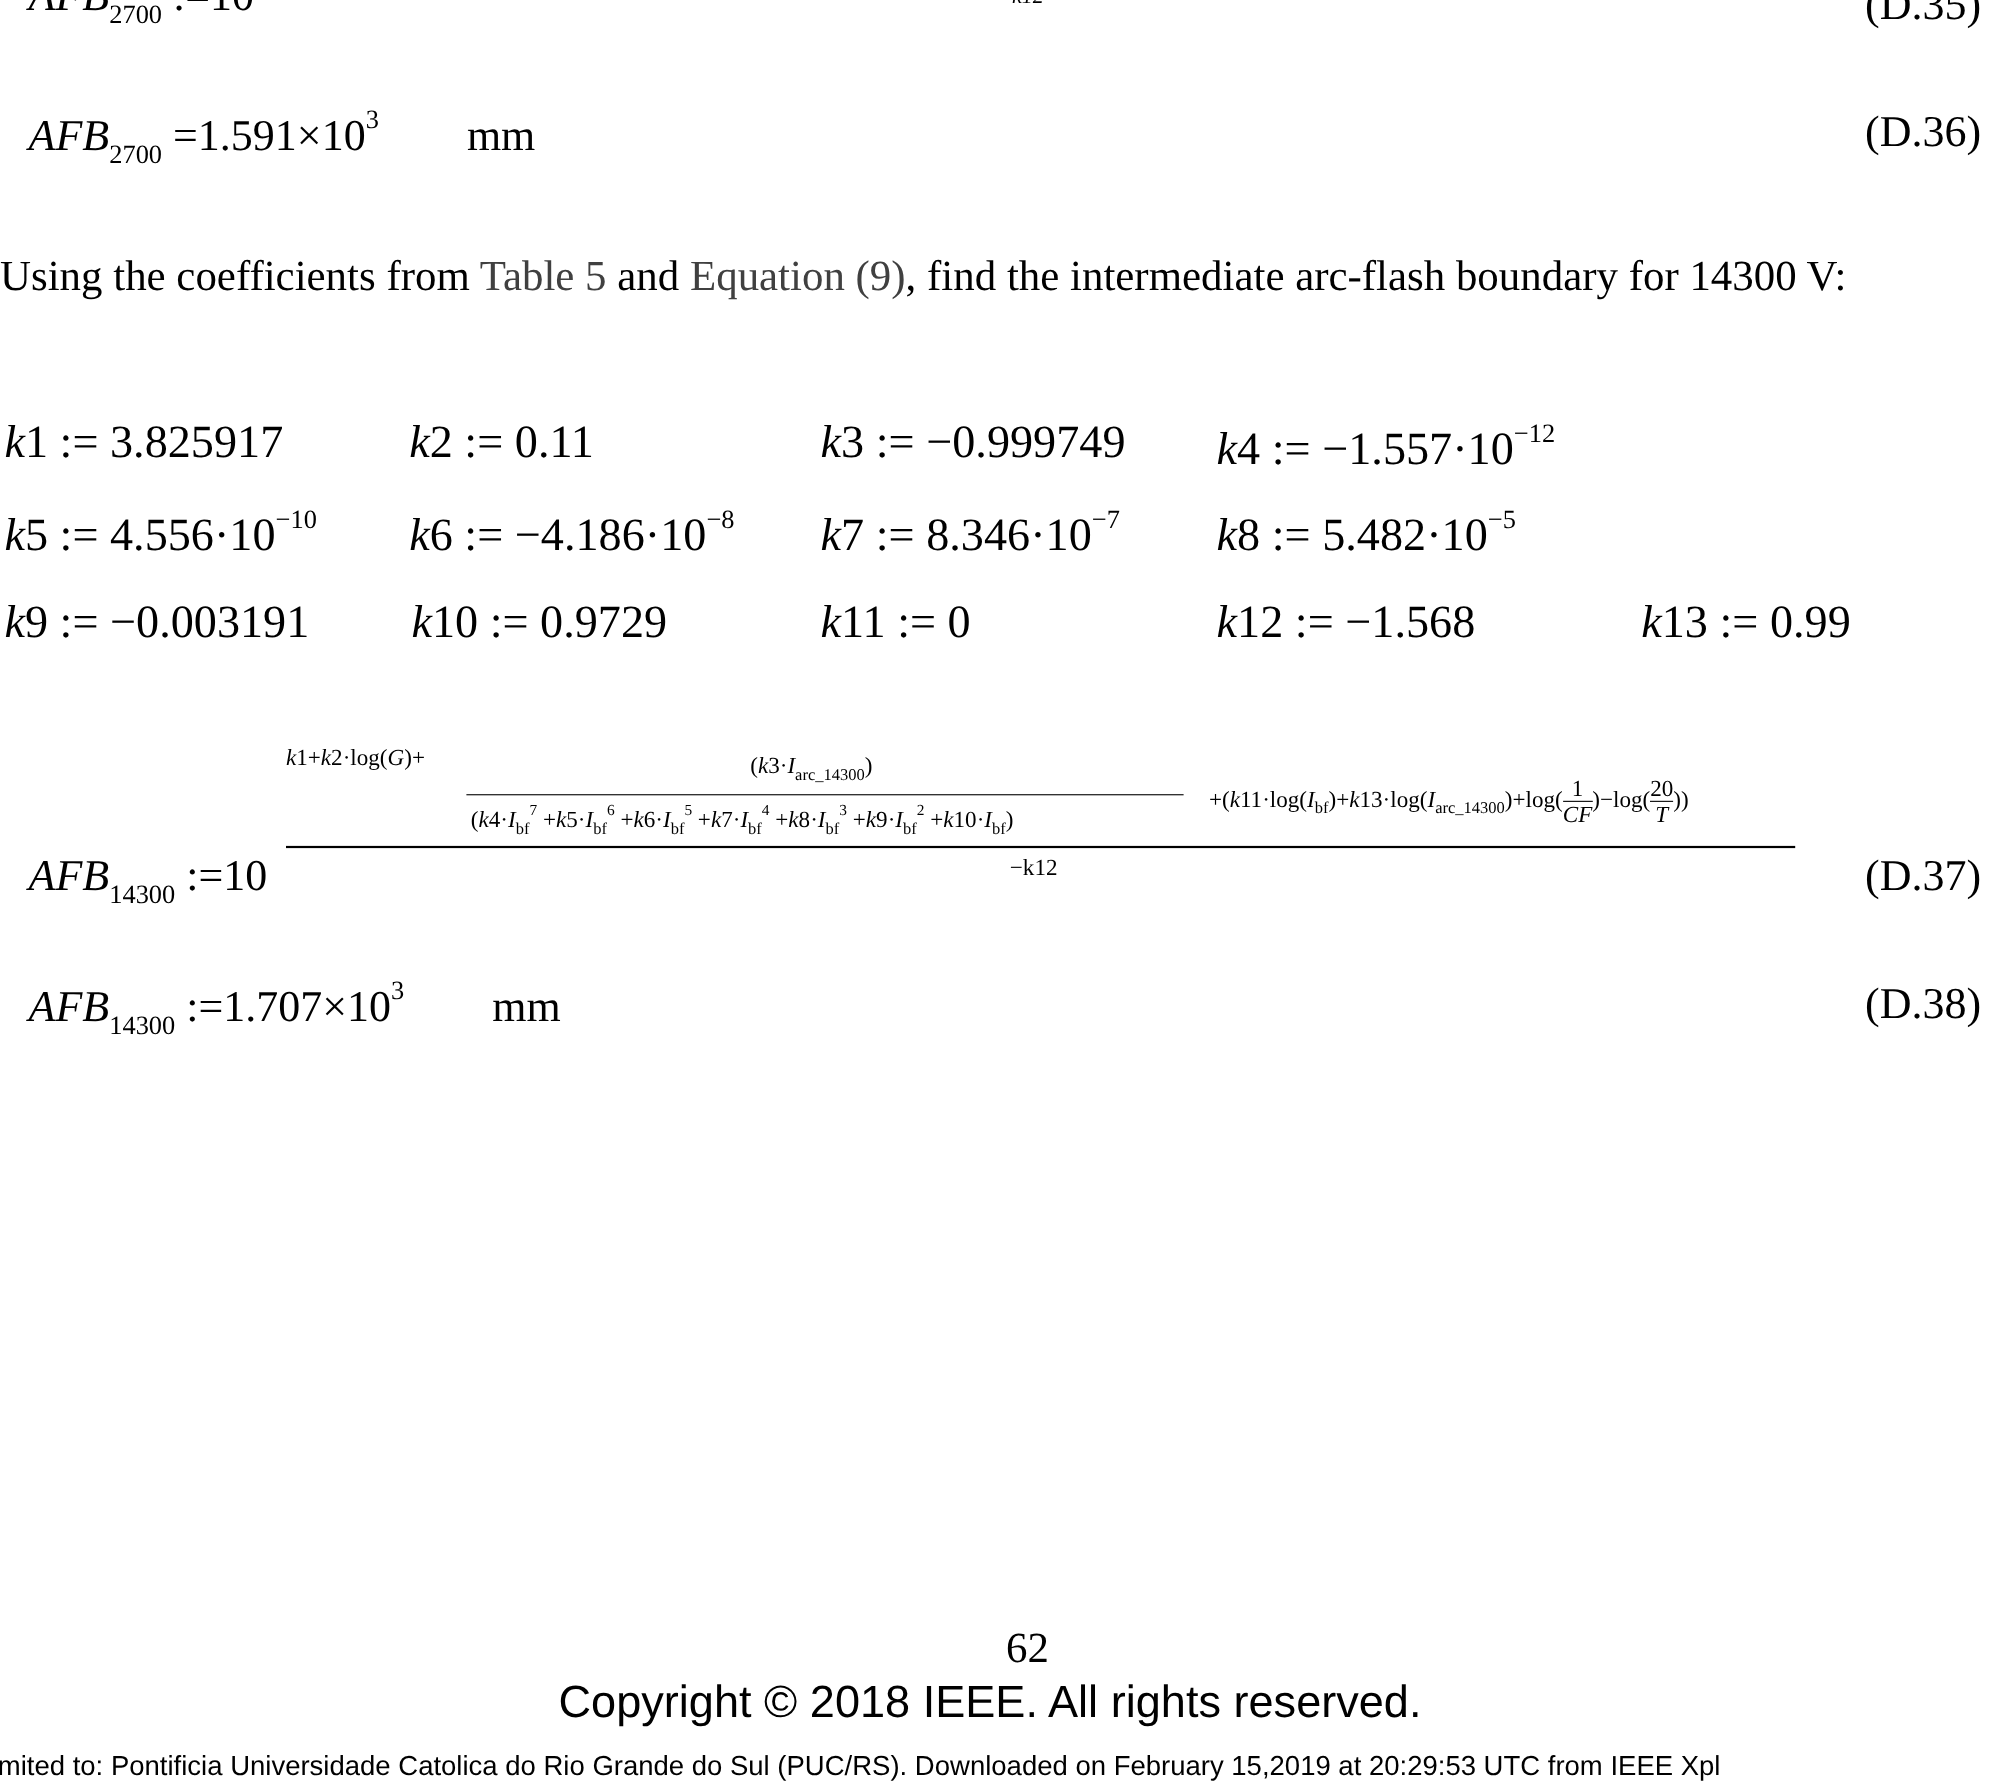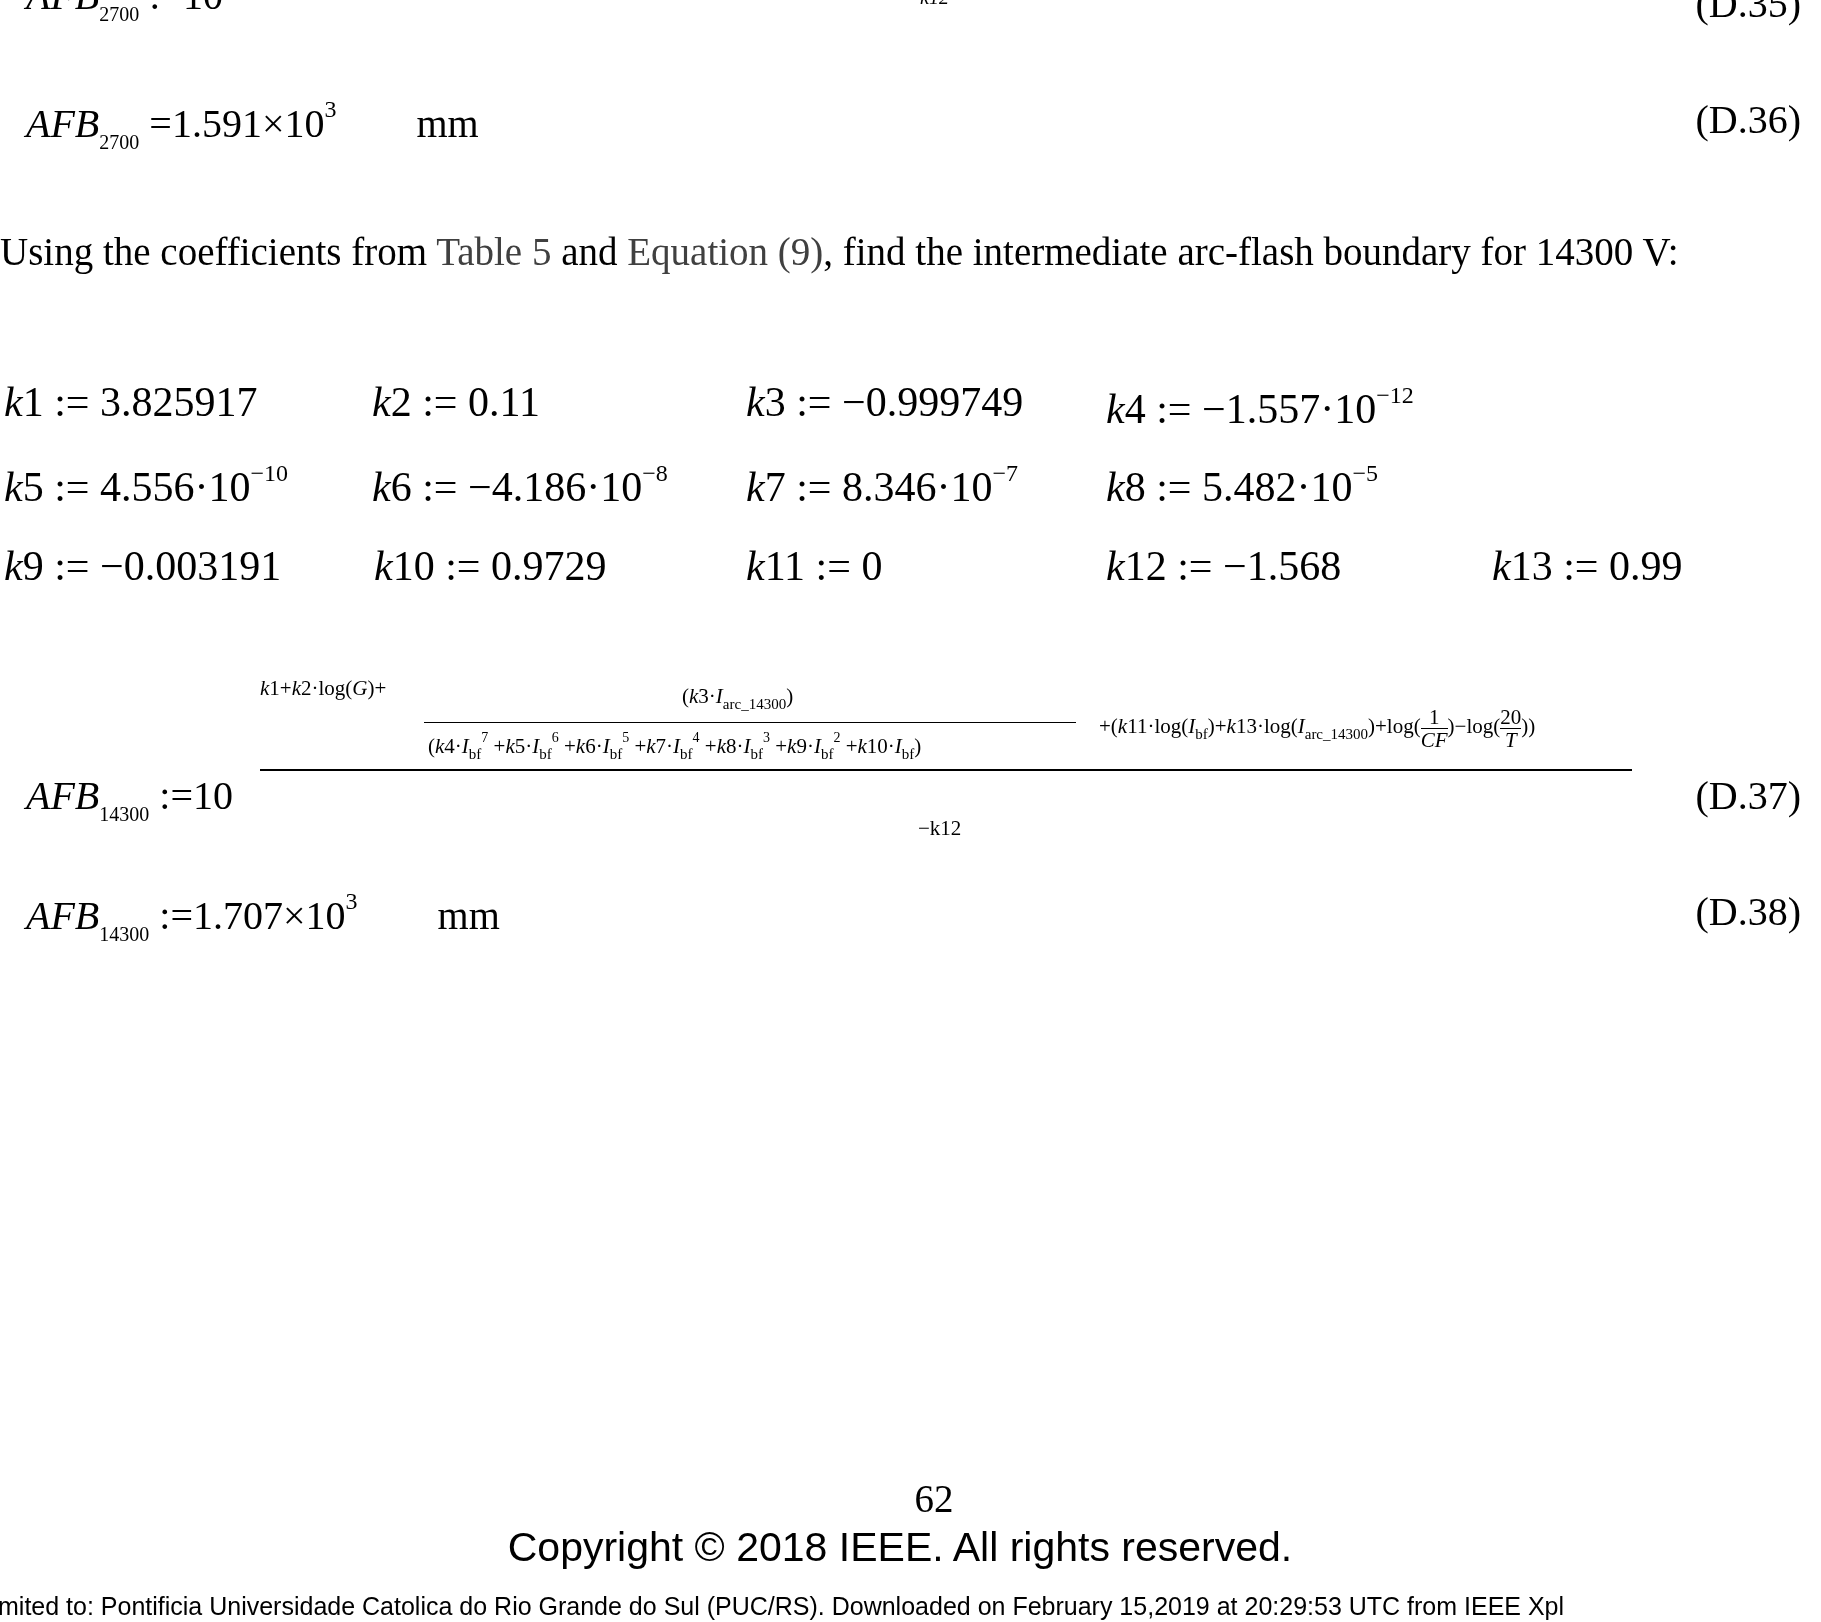--- a/index.html
+++ b/index.html
@@ -1,21 +1,21 @@
 <!DOCTYPE html>
 <html><head>
 <meta charset="utf-8">
 <style>
   html, body { margin:0; padding:0; background:#ffffff; }
   body { width:1821px; height:1622px; position:relative; overflow:hidden;
          font-family:"Liberation Serif", serif; color:#000; }
   .abs { position:absolute; white-space:nowrap; }
   .eq { font-size:40px; }
   .it { font-style:italic; }
-  .sub { font-size:20px; vertical-align:-12px; font-style:normal; }
+  .sub { font-size:24px; vertical-align:-12px; font-style:normal; }
   .sup { font-size:24px; vertical-align:20px; }
   .eqno { font-size:40px; right:20px; }
   .para { font-size:39px; left:0; width:1800px; text-align:justify; line-height:48px; }
   .link { color:#404040; }
   .k { font-size:42px; }
   .frac-line { position:absolute; height:2px; background:#000; }
   .small { font-size:21px; }
   .tiny { font-size:15px; vertical-align:-6px; font-style:normal; }
   .tsup { font-size:14px; vertical-align:11px; }
   .footer-sans { font-family:"Liberation Sans", sans-serif; }
@@ -66,21 +66,21 @@
   (<span class="it">k</span>3·<span class="it">I</span><span class="tiny">arc_14300</span>)
 </div>
 <div class="frac-line" style="left:424px; top:722px; width:652px; height:1px;"></div>
 <div class="abs small" style="left:428px; top:730px;">
   (<span class="it">k</span>4·<span class="it">I</span><span class="tiny">bf</span><span class="tsup">7</span> +<span class="it">k</span>5·<span class="it">I</span><span class="tiny">bf</span><span class="tsup">6</span> +<span class="it">k</span>6·<span class="it">I</span><span class="tiny">bf</span><span class="tsup">5</span> +<span class="it">k</span>7·<span class="it">I</span><span class="tiny">bf</span><span class="tsup">4</span> +<span class="it">k</span>8·<span class="it">I</span><span class="tiny">bf</span><span class="tsup">3</span> +<span class="it">k</span>9·<span class="it">I</span><span class="tiny">bf</span><span class="tsup">2</span> +<span class="it">k</span>10·<span class="it">I</span><span class="tiny">bf</span>)
 </div>
 <div class="abs small" style="left:1080px; top:706px;margin-left:19px;">
   +(<span class="it">k</span>11·log(<span class="it">I</span><span class="tiny">bf</span>)+<span class="it">k</span>13·log(<span class="it">I</span><span class="tiny">arc_14300</span>)+log(<span style="display:inline-block; text-align:center; vertical-align:middle; line-height:22px;"><span style="display:block; border-bottom:1px solid #000;">1</span><span class="it" style="display:block;">CF</span></span>)−log(<span style="display:inline-block; text-align:center; vertical-align:middle; line-height:22px;"><span style="display:block; border-bottom:1px solid #000;">20</span><span class="it" style="display:block;">T</span></span>))
 </div>
 <div class="frac-line" style="left:260px; top:769px; width:1372px;"></div>
-<div class="abs small" style="left:918px; top:776px;margin-top:40px;">
+<div class="abs small" style="left:918px; top:776px;">
   <span>−k12</span>
 </div>
 
 <div class="abs eq" style="left:26px; top:772px;">
   <span class="it">AFB</span><span class="sub">14300</span>
   <span>:=</span><span>10</span>
 </div>
 <div class="abs eqno" style="top:772px;">(D.37)</div>
 
 <div class="abs eq" style="left:26px; top:888px;">

